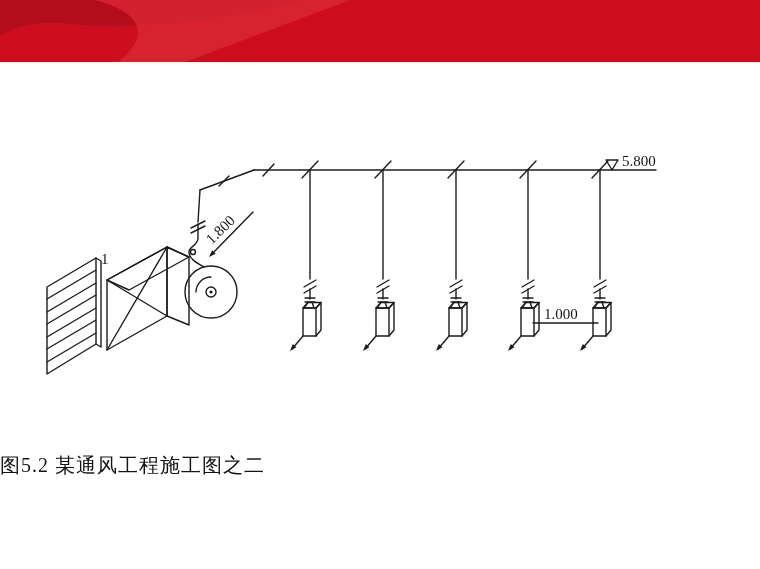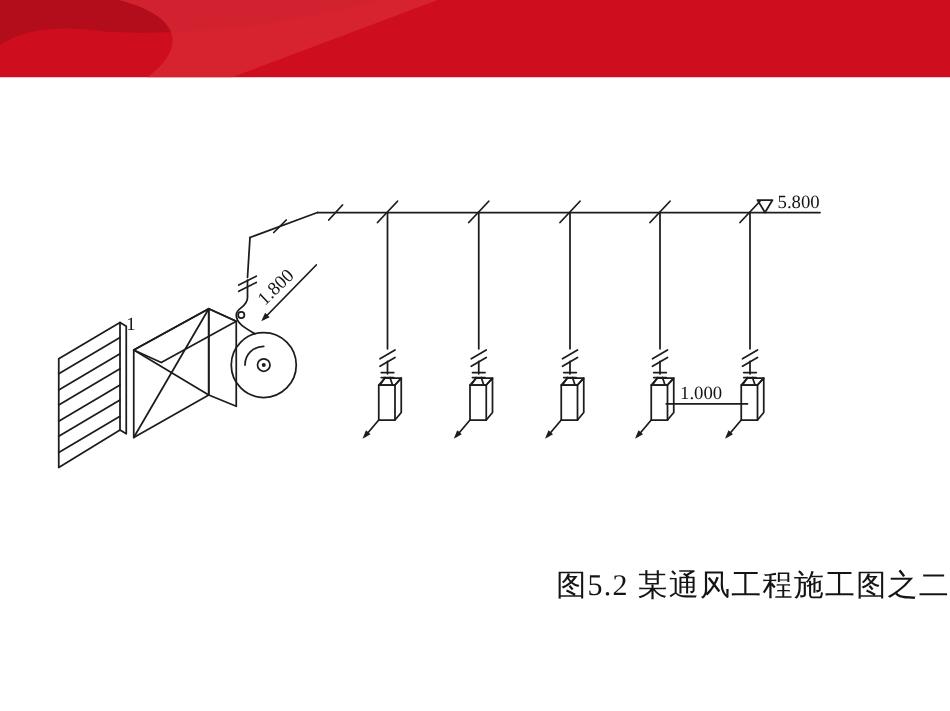--- a/index.html
+++ b/index.html
@@ -1,21 +1,21 @@
 <!DOCTYPE html>
 <html><head>
 <meta charset="utf-8">
 <style>
   html,body{margin:0;padding:0;background:#ffffff;}
   .slide{position:relative;width:760px;height:493px;background:#ffffff;overflow:hidden;font-family:"Liberation Serif","DejaVu Serif",serif;}
   .header-band{position:absolute;top:0;left:0;display:block;}
   .diagram{position:absolute;top:0;left:0;}
   .diagram text{stroke:none;fill:#141414;font-family:"Liberation Serif","DejaVu Serif",serif;font-size:15px;}
   .diagram .fill{fill:#1c1c1c;stroke:none;}
-  .caption{position:absolute;left:0;top:452px;width:100%;text-align:right;font-size:24px;color:#141414;letter-spacing:1px;}
+  .caption{position:absolute;left:0;top:452px;width:100%;text-align:left;font-size:20px;color:#141414;letter-spacing:1px;}
 </style>
 </head>
 <body>
 
 <div class="slide">
 
   <svg class="header-band" width="760" height="62" viewBox="0 0 760 62">
     <rect width="760" height="62" fill="#ce0e1f"></rect>
     <path d="M0,0 L305,0 C215,24 125,30 72,24 C40,20 14,26 0,36 Z" fill="#b30c1b"></path>
     <path d="M95,0 L350,0 L185,62 L118,62 C152,36 142,12 95,0 Z" opacity="0.8" fill="#d92834"></path>

